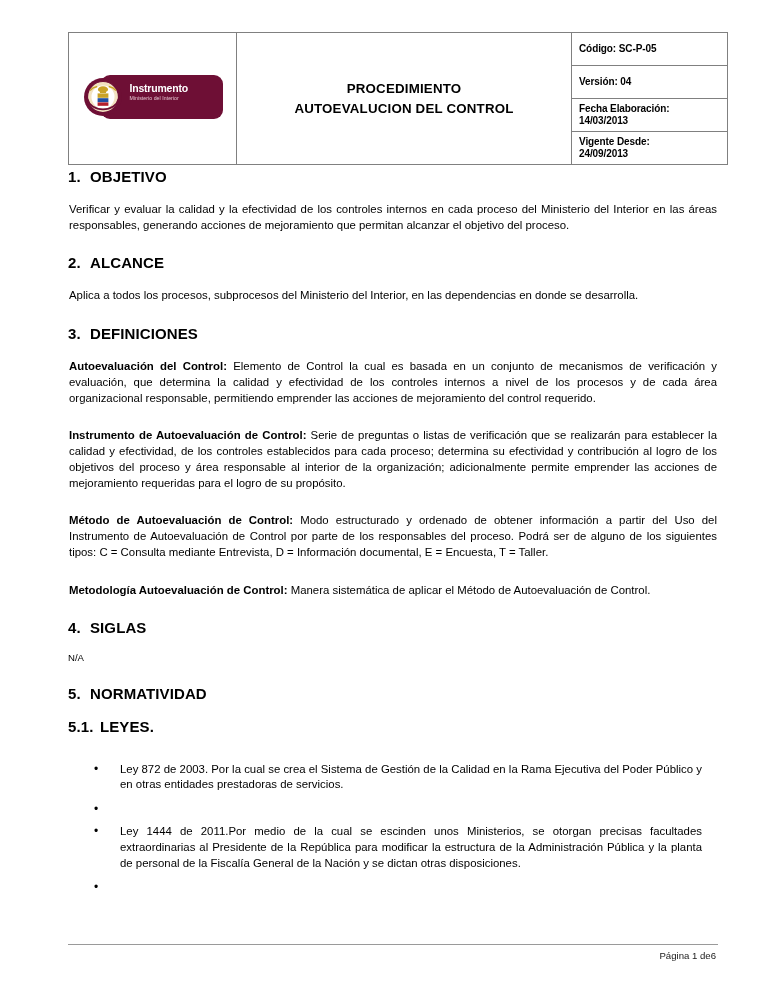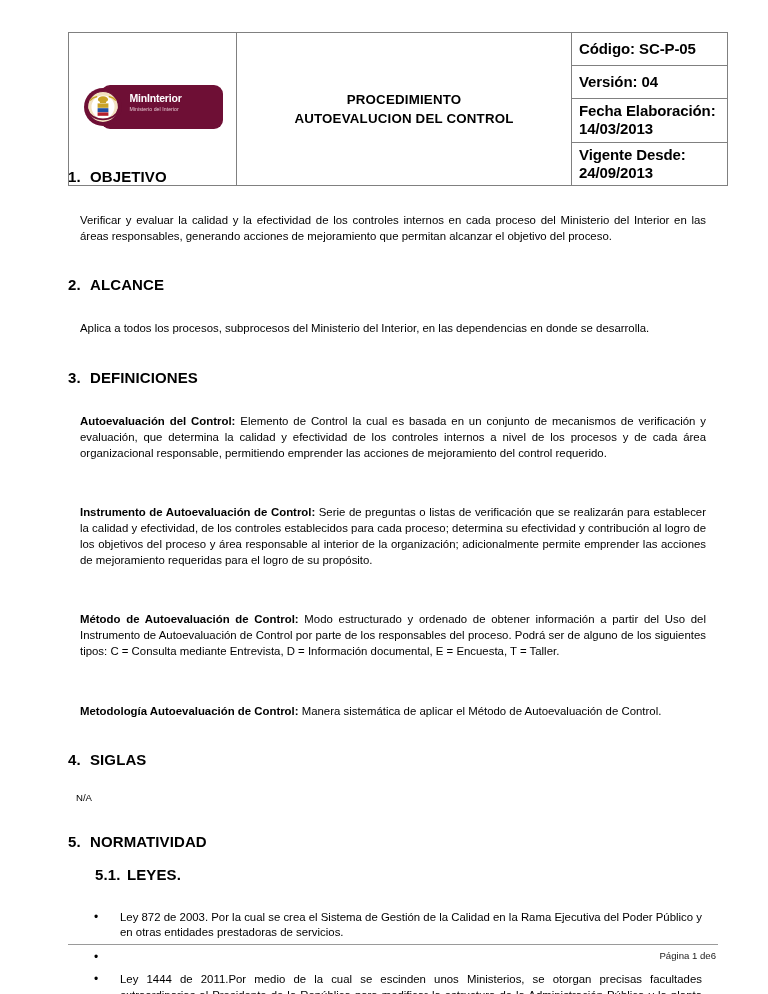--- a/index.html
+++ b/index.html
@@ -48,21 +48,21 @@
     width: 334px;
     text-align: center;
     vertical-align: middle;
   }
   .cell-meta {
     width: 148px;
     padding: 3px 0 3px 7px !important;
     height: 26px;
   }
   .meta-text {
-    font-size: 15px;
+    font-size: 10px;
     font-weight: bold;
     line-height: 1.22;
     letter-spacing: -0.1px;
     color: #000;
     display: block;
   }
   .title-line {
     font-size: 13.3px;
     font-weight: bold;
     line-height: 1.45;
@@ -128,35 +128,34 @@
     margin: 0 0 0 0;
     letter-spacing: 0.1px;
   }
   .sec-num {
     display: inline-block;
     min-width: 22px;
   }
   .sub-num {
     display: inline-block;
     min-width: 32px;
-    margin-left: 27px;
   }
   p.body {
     font-size: 11.4px;
     line-height: 1.38;
-    margin: 12px;
+    margin: 1px;
     text-align: justify;
   }
   .gap-after-head { height: 16px; }
   .gap-after-para { height: 20px; }
   .gap-sm { height: 11px; }
   .na {
     font-size: 9.6px;
     line-height: 1.3;
-    margin: 8px;
+    margin: 0;
   }
   b { font-weight: bold; }
 
   
   ul.laws {
     list-style: none;
     margin: 16px;
     padding: 0;
   }
   ul.laws li {
@@ -220,21 +219,21 @@
               <path d="M20 9.2c2.9 0 5.1 1.6 5.1 3.4 0 1.2-1 2-2.1 2.2l.1 1.1h-6.2l.1-1.1c-1.1-.2-2.1-1-2.1-2.2 0-1.8 2.2-3.4 5.1-3.4z" fill="#C9A227"></path>
               <rect x="14.6" y="16.4" width="10.8" height="4.4" fill="#C9A227"></rect>
               <rect x="14.6" y="21.2" width="10.8" height="4.0" fill="#1f4fa3"></rect>
               <rect x="14.6" y="25.4" width="10.8" height="3.4" fill="#b51f2b"></rect>
               <path d="M4.5 22c1.6 6.2 7.5 10.4 15.5 10.4S34 28.2 35.5 22" fill="none" stroke="#6E0F35" stroke-width="1.6"></path>
               <path d="M7 13.5c1.8-2.2 4.6-3.6 7.2-4" fill="none" stroke="#C9A227" stroke-width="1.4"></path>
               <path d="M33 13.5c-1.8-2.2-4.6-3.6-7.2-4" fill="none" stroke="#C9A227" stroke-width="1.4"></path>
             </svg>
           </span>
           <span class="logo-words">
-            <span class="logo-name">MinInterior</span>
+            <span class="logo-name">Instrumento</span>
             <span class="logo-sub">Ministerio del Interior</span>
           </span>
         </span>
       </td>
       <td class="cell-title" rowspan="4">
         <span class="title-line">PROCEDIMIENTO</span>
         <span class="title-line">AUTOEVALUCION DEL CONTROL</span>
       </td>
       <td class="cell-meta">
         <span class="meta-text">Código: SC-P-05</span>

